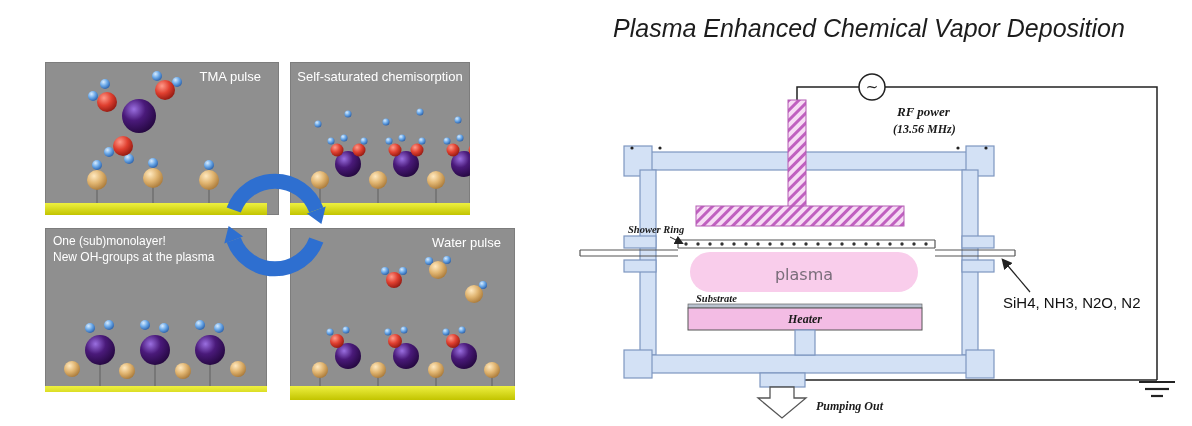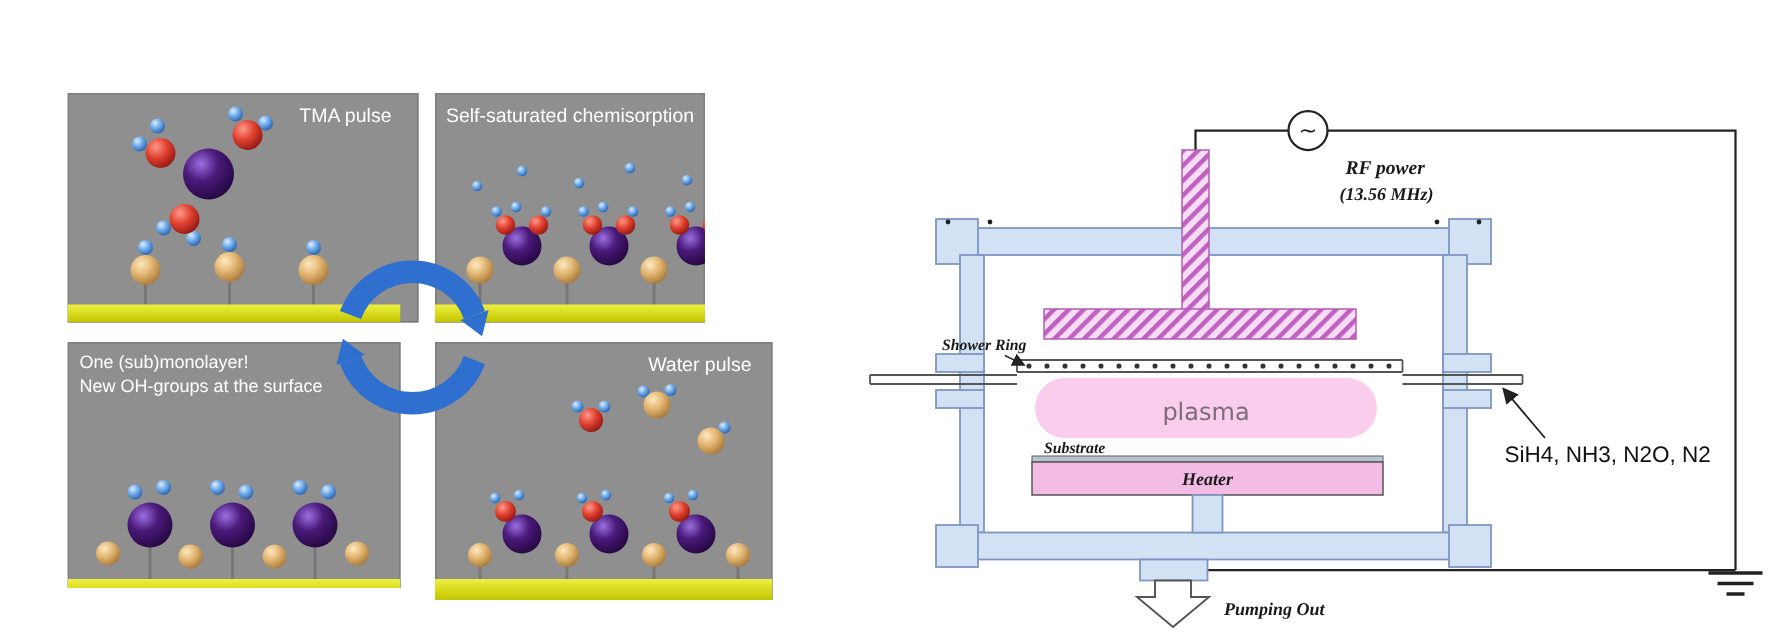--- a/index.html
+++ b/index.html
@@ -149,21 +149,21 @@
           <circle cx="170" cy="76" r="3.5" fill="url(#gBlue)"></circle>
           <circle cx="190" cy="79" r="3.5" fill="url(#gBlue)"></circle>
       </g>
       <rect x="0" y="141" width="225" height="12" fill="url(#gYellow)"></rect>
     </svg>
   </div>
 
   <div class="panel" id="panel-mono">
     <div class="panel-label lab-mono">
       <div>One (sub)monolayer!</div>
-      <div>New OH-groups at the surface</div>
+      <div>New OH-groups at the plasma</div>
     </div>
     <svg width="222" height="172" viewBox="0 0 222 172">
       <g>
         <line x1="55" y1="128" x2="55" y2="158" stroke="#777" stroke-width="2"></line>
         <line x1="110" y1="128" x2="110" y2="158" stroke="#777" stroke-width="2"></line>
         <line x1="165" y1="128" x2="165" y2="158" stroke="#777" stroke-width="2"></line>
         <circle cx="27" cy="141" r="8" fill="url(#gTan)"></circle>
           <circle cx="82" cy="143" r="8" fill="url(#gTan)"></circle>
         <circle cx="138" cy="143" r="8" fill="url(#gTan)"></circle>
           <circle cx="193" cy="141" r="8" fill="url(#gTan)"></circle>
@@ -222,20 +222,21 @@
     </svg>
   </div>
 
   <svg id="cycle" width="170" height="170" viewBox="0 0 170 170">
     <path d="M 43.7 70 A 44 44 0 0 1 126.3 70" fill="none" stroke="#2e6fd0" stroke-width="15"></path>
     <polygon points="131.4,84.1 135.7,66.6 116.9,73.4" fill="#2e6fd0"></polygon>
     <path d="M 126.3 100 A 44 44 0 0 1 43.7 100" fill="none" stroke="#2e6fd0" stroke-width="15"></path>
     <polygon points="38.6,85.9 34.3,103.4 53.1,96.6" fill="#2e6fd0"></polygon>
   </svg>
 
+  <div class="section-title" id="pecvd-title">Plasma Enhanced Chemical Vapor Deposition</div>
 
   <svg id="pecvd-svg" width="625" height="386" viewBox="0 0 625 386">
 
     <g>
       <path class="wire" d="M325,47 H597 V340"></path>
       <path class="wire" d="M299,47 H237 V60"></path>
       <line class="wire" x1="245" y1="340" x2="597" y2="340"></line>
     </g>
 
     <g>

